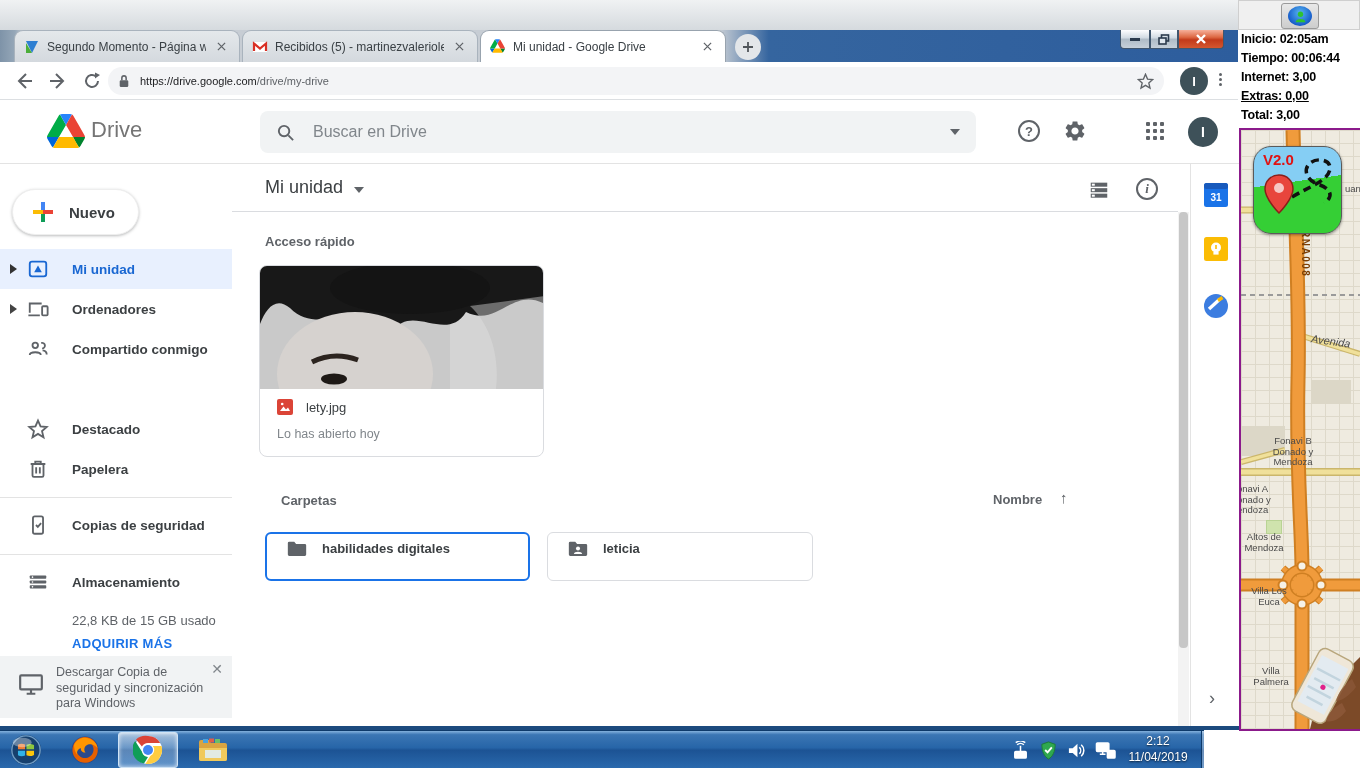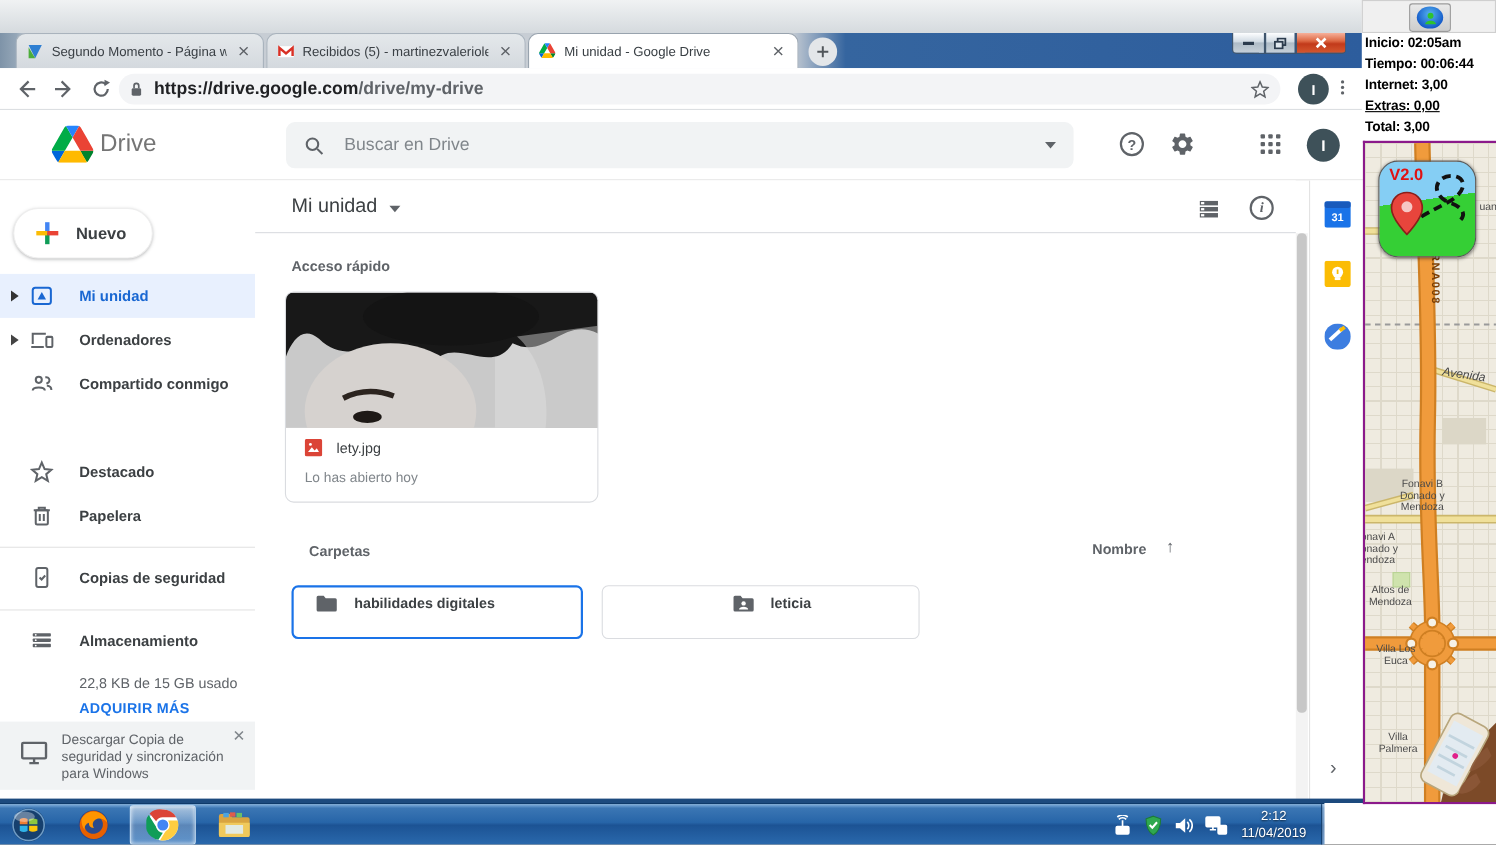--- a/index.html
+++ b/index.html
@@ -27,21 +27,21 @@
   .wincontrols{position:absolute;right:16px;top:0;height:19px;display:flex;z-index:5;}
   .wc{height:19px;border:1px solid #40566d;border-top:none;display:flex;align-items:center;justify-content:center;}
   .wc-min{width:30px;border-radius:0 0 0 4px;background:linear-gradient(#fdfeff,#cfd9e2 45%,#aebbc6 50%,#c6d0d9);}
   .wc-rest{width:28px;background:linear-gradient(#fdfeff,#cfd9e2 45%,#aebbc6 50%,#c6d0d9);}
   .wc-close{width:46px;border-radius:0 0 4px 0;background:linear-gradient(#f6b09a,#dd6843 40%,#c23a1a 55%,#d4572f);}
   
   .btoolbar{position:absolute;left:0;top:62px;width:1240px;height:38px;background:#fff;border-bottom:1px solid #dcdfe2;}
   .navbtn{position:absolute;top:9px;width:20px;height:20px;}
   .omnibox{position:absolute;left:108px;top:5px;width:1056px;height:28px;border-radius:14px;background:#f3f4f6;
     display:flex;align-items:center;padding:0 10px;}
-  .url{font-size:16px;color:#202124;white-space:nowrap;font-weight:bold;}
+  .url{font-size:11px;color:#202124;white-space:nowrap;}
   .url .path{color:#5f6368;}
   .avatar{border-radius:50%;background:#3e5159;color:#fff;display:flex;align-items:center;justify-content:center;font-weight:bold;}
   .kebab span{display:block;width:3px;height:3px;border-radius:50%;background:#5f6368;margin:2px auto;}
 
   
   #driveheader{position:absolute;left:0;top:100px;width:1240px;height:64px;background:#fff;border-bottom:1px solid #e3e3e3;}
   .dname{position:absolute;left:91px;top:17px;font-size:22px;color:#757575;}
   .searchbar{position:absolute;left:260px;top:11px;width:716px;height:42px;border-radius:8px;background:#f1f3f4;
     display:flex;align-items:center;padding:0 16px;}
   .searchbar input{flex:1;border:none;outline:none;background:transparent;font-size:16px;color:#202124;margin-left:16px;}
@@ -448,21 +448,21 @@
       <span class="sortarrow">↑</span>
 
       <div class="chip sel" style="left:33px;width:265px;">
         <span>
           <svg viewBox="0 0 24 24" width="22" height="22" fill="#5f6368">
               <path d="M2,5.5 a1.5,1.5 0 0 1 1.5,-1.5 H9 l2,2.5 h9.5 A1.5,1.5 0 0 1 22,8 V18 a1.5,1.5 0 0 1 -1.5,1.5 H3.5 A1.5,1.5 0 0 1 2,18 Z"></path>
             </svg>
         </span>
         <span class="lbl">habilidades digitales</span>
       </div>
-      <div class="chip" style="left:315px;width:289px;justify-content:center;">
+      <div class="chip" style="left:315px;width:266px;">
         <span>
           <svg viewBox="0 0 24 24" width="22" height="22">
               <path d="M2,5.5 a1.5,1.5 0 0 1 1.5,-1.5 H9 l2,2.5 h9.5 A1.5,1.5 0 0 1 22,8 V18 a1.5,1.5 0 0 1 -1.5,1.5 H3.5 A1.5,1.5 0 0 1 2,18 Z" fill="#5f6368"></path>
               <circle cx="12" cy="11.5" r="2.2" fill="#fff"></circle>
               <path d="M7.5,17.5 c0-3.4 9-3.4 9,0 Z" fill="#fff"></path>
             </svg>
         </span>
         <span class="lbl">leticia</span>
       </div>
     </div>

